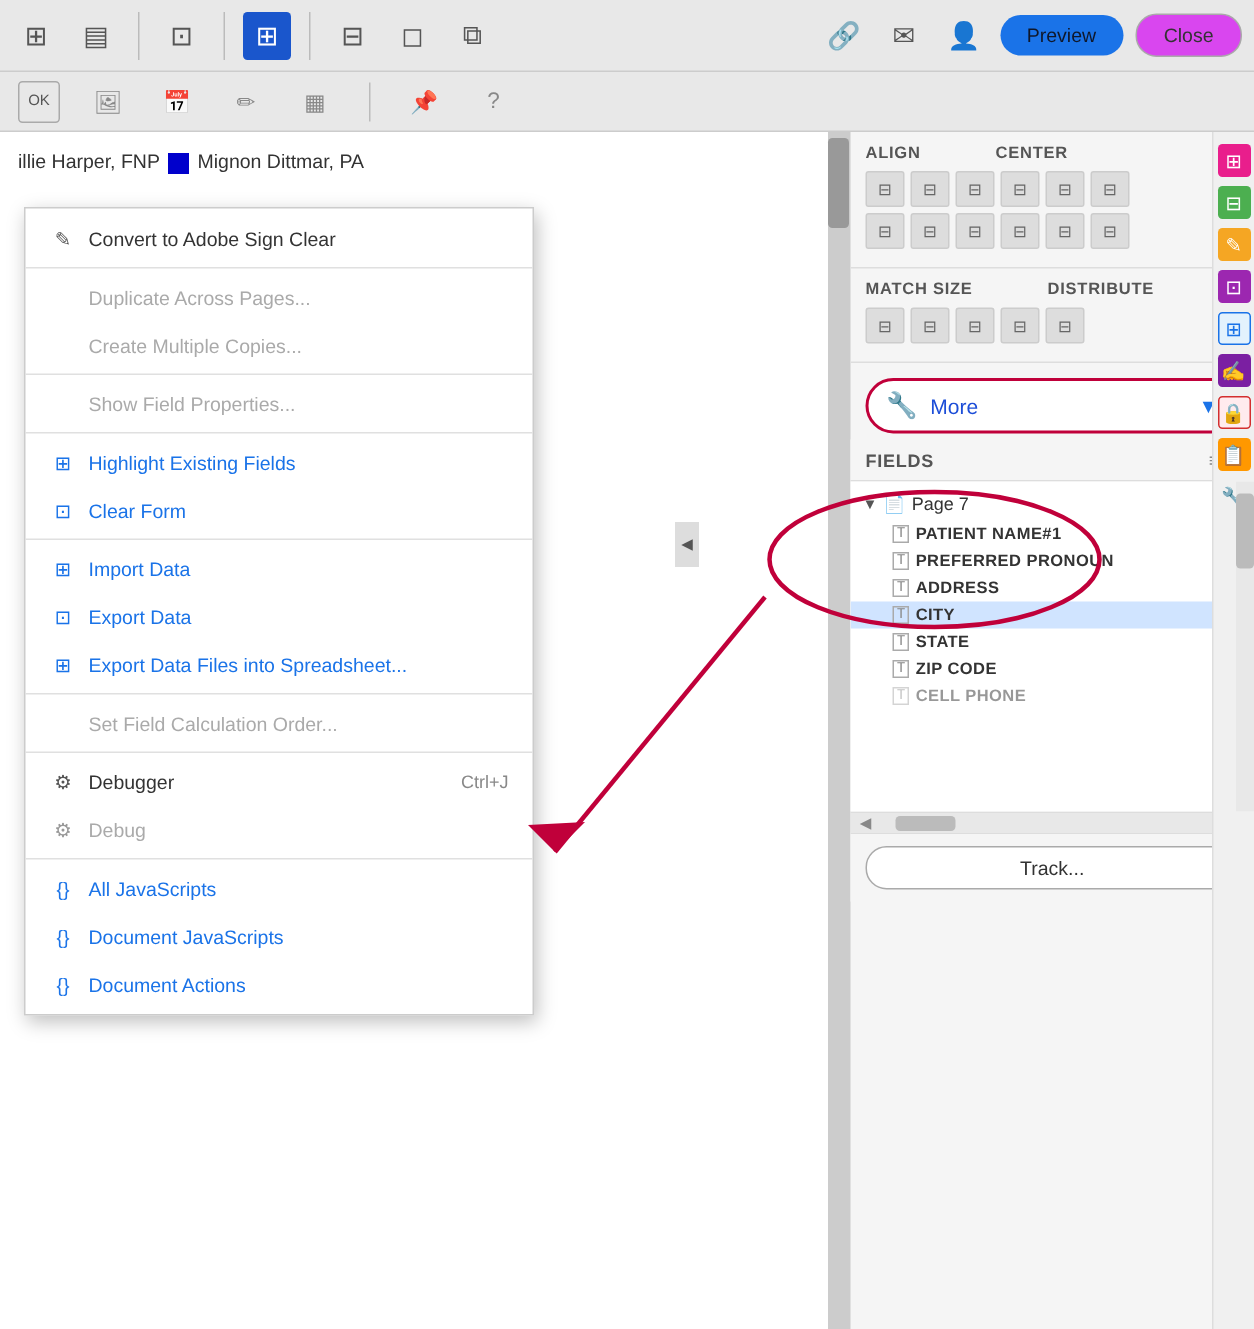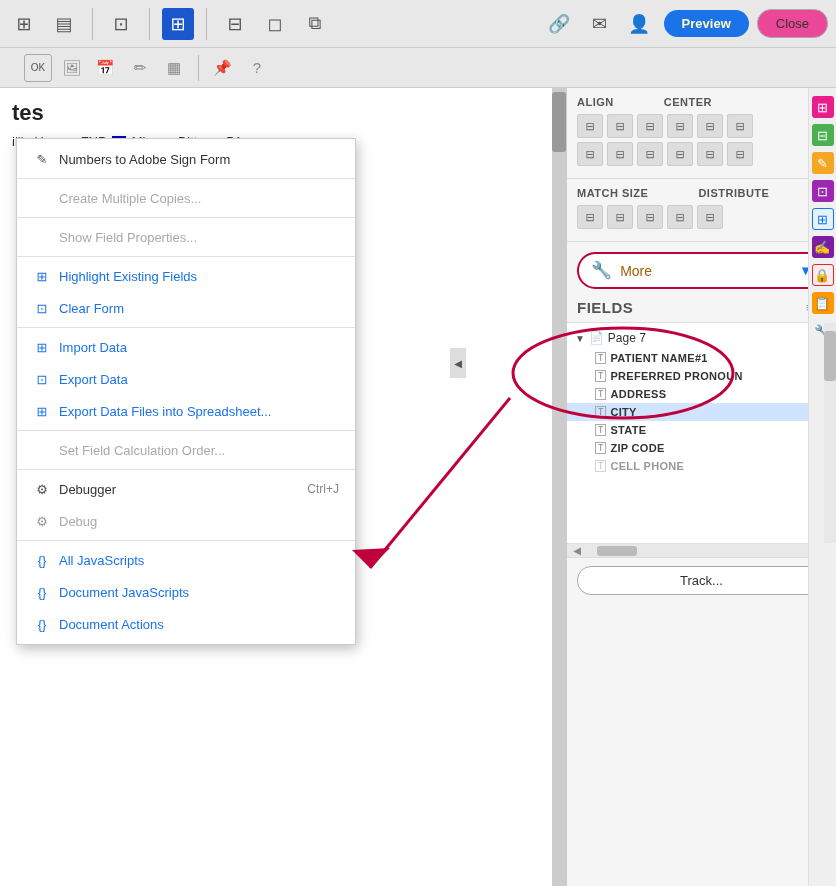--- a/index.html
+++ b/index.html
@@ -45,47 +45,47 @@
       margin: 0 4px;
     }
     .toolbar-right-btns {
       margin-left: auto;
       display: flex;
       gap: 8px;
       align-items: center;
     }
     .btn-preview {
       background: #1a73e8;
-      color: #fef9c3;
+      color: #0f172a;
       border: none;
       border-radius: 14px;
       padding: 6px 18px;
       font-size: 13px;
       cursor: pointer;
-      font-weight: bold;
+      font-weight: normal;
     }
     .btn-close {
-      background: #ec4899;
+      background: #d946ef;
       color: #333;
       border: 1px solid #aaa;
       border-radius: 14px;
       padding: 6px 18px;
       font-size: 13px;
       cursor: pointer;
     }
 
     
     .toolbar-second {
       display: flex;
       align-items: center;
       background: #e8e8e8;
       border-bottom: 1px solid #ccc;
-      padding: 4px 24px;
+      padding: 4px 12px;
       height: 40px;
-      gap: 6px;
+      gap: 18px;
     }
     .toolbar-second .tool-icon {
       width: 28px;
       height: 28px;
       display: flex;
       align-items: center;
       justify-content: center;
       cursor: pointer;
       border-radius: 3px;
       color: #888;
@@ -259,21 +259,21 @@
     
     .fields-header {
       display: flex;
       align-items: center;
       padding: 6px 10px;
       background: #f5f5f5;
       border-bottom: 1px solid #ddd;
       gap: 6px;
     }
     .fields-label {
-      font-size: 15px;
+      font-size: 12px;
       font-weight: bold;
       color: #555;
       letter-spacing: 0.5px;
       flex: 1;
     }
     .fields-icon {
       color: #888;
       font-size: 13px;
       cursor: pointer;
     }
@@ -456,43 +456,46 @@
   <div class="tool-icon">▦</div>
   <div class="separator"></div>
   <div class="tool-icon">📌</div>
   <div class="tool-icon">?</div>
 </div>
 
 <div class="main-area">
 
   <div class="pdf-area">
     <div class="pdf-content">
-      <div class="pdf-title">tes</div>
       <div class="pdf-subtitle">
         <span>illie Harper, FNP</span>
         <span class="pdf-field-blue"></span>
         <span>Mignon Dittmar, PA</span>
       </div>
     </div>
 
     <div class="pdf-scroll">
       <div class="pdf-scroll-thumb"></div>
     </div>
 
     <div class="left-scroll">◀</div>
 
     <div class="context-menu">
 
       <div class="menu-item">
         <span class="menu-icon">✎</span>
-        <span>Numbers to Adobe Sign Form</span>
+        <span>Convert to Adobe Sign Clear</span>
       </div>
 
       <div class="menu-separator"></div>
 
+      <div class="menu-item disabled">
+        <span class="menu-icon gray"></span>
+        <span>Duplicate Across Pages...</span>
+      </div>
       <div class="menu-item disabled">
         <span class="menu-icon gray"></span>
         <span>Create Multiple Copies...</span>
       </div>
 
       <div class="menu-separator"></div>
 
       <div class="menu-item disabled">
         <span class="menu-icon gray"></span>
         <span>Show Field Properties...</span>
@@ -595,21 +598,21 @@
         <div class="align-icon">⊟</div>
         <div class="align-icon">⊟</div>
         <div class="align-icon">⊟</div>
         <div class="align-icon">⊟</div>
       </div>
     </div>
 
     <div style="margin: 10px 10px 4px 10px; position:relative;">
       <div style="border: 2.5px solid #c0003a; border-radius: 28px; padding: 6px 12px; background:white; display:flex; align-items:center; gap:8px; cursor:pointer;">
         <span style="color:#1a73e8; font-size:17px;">🔧</span>
-        <span style="font-size:14px; color:#a16207; flex:1;">More</span>
+        <span style="font-size:14px; color:#1d4ed8; flex:1;">More</span>
         <span style="color:#1a73e8; font-size:13px;">▼</span>
       </div>
     </div>
 
     <div class="fields-header">
       <span class="fields-label">FIELDS</span>
       <span class="fields-icon">≡</span>
       <span class="fields-icon">↕</span>
     </div>
 

